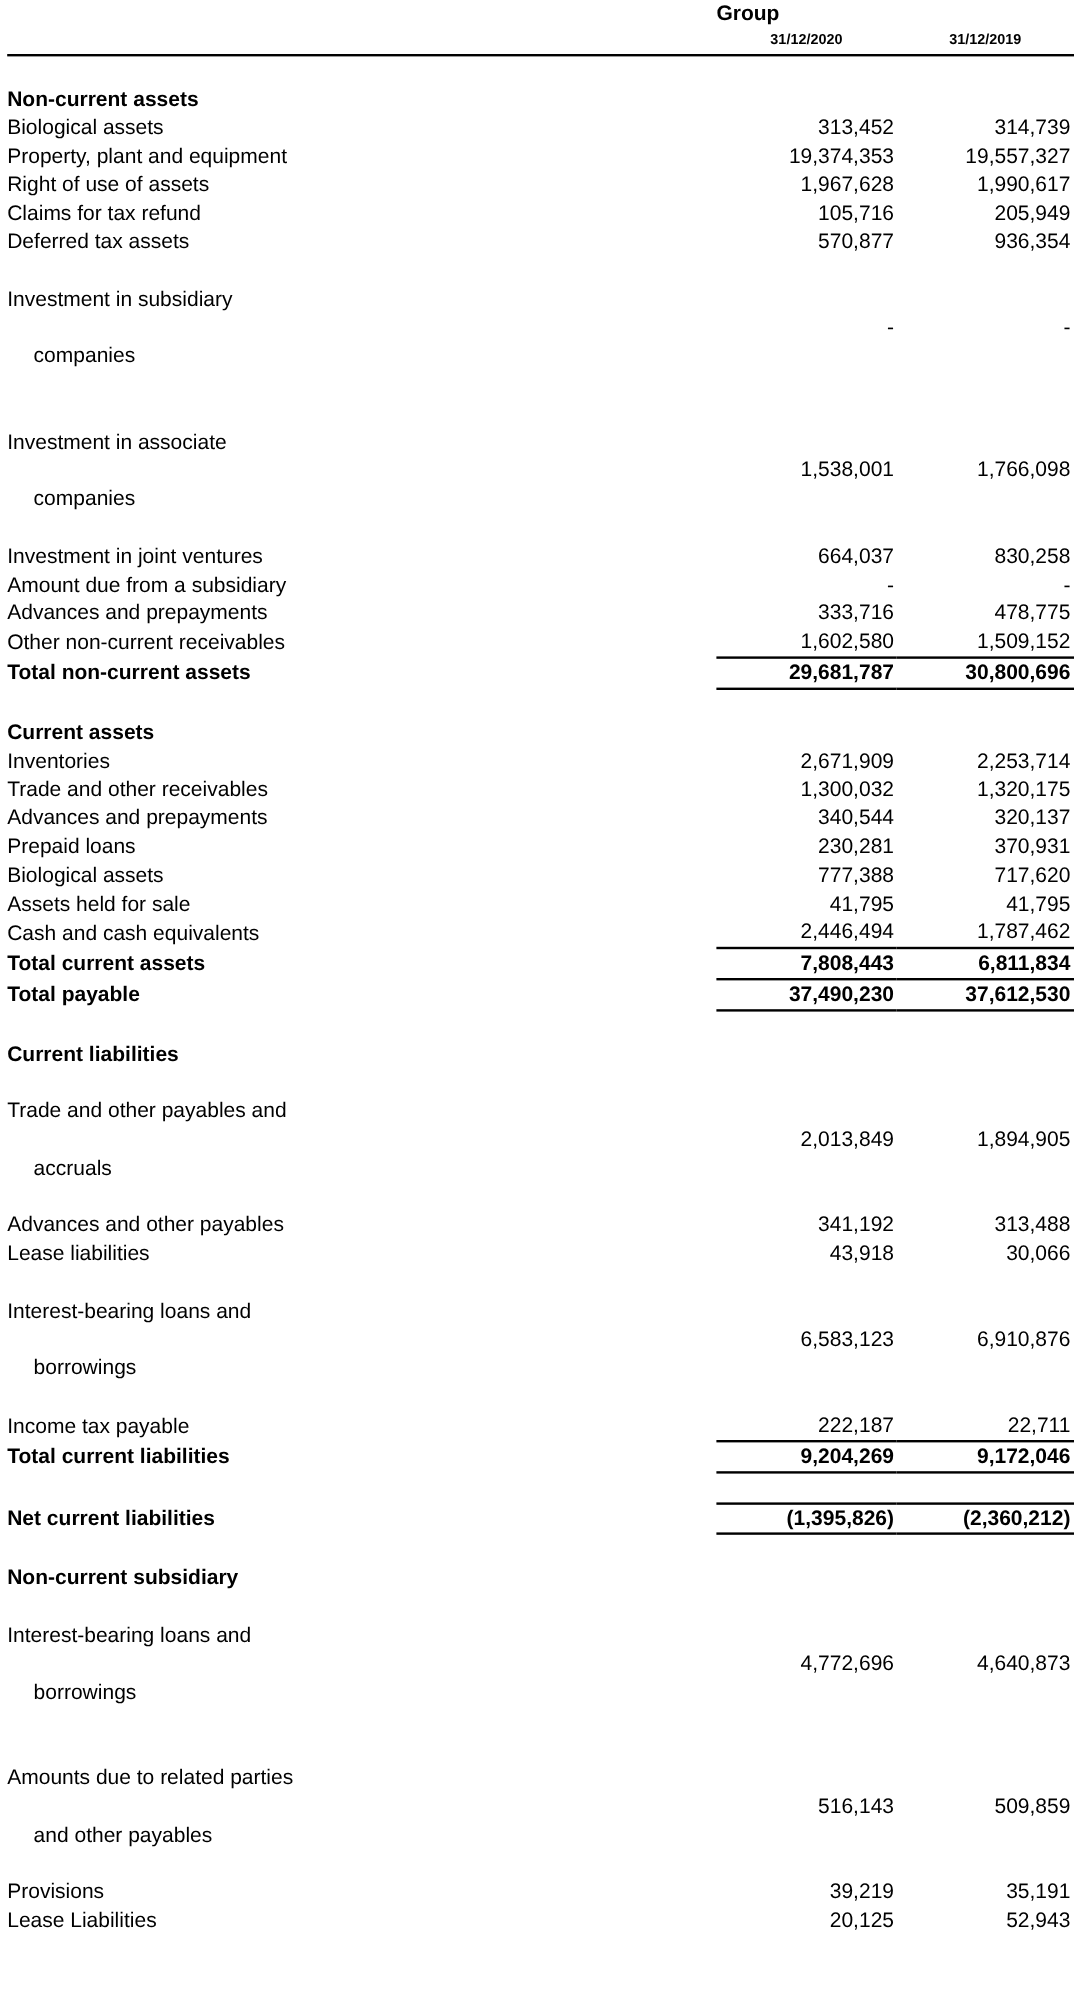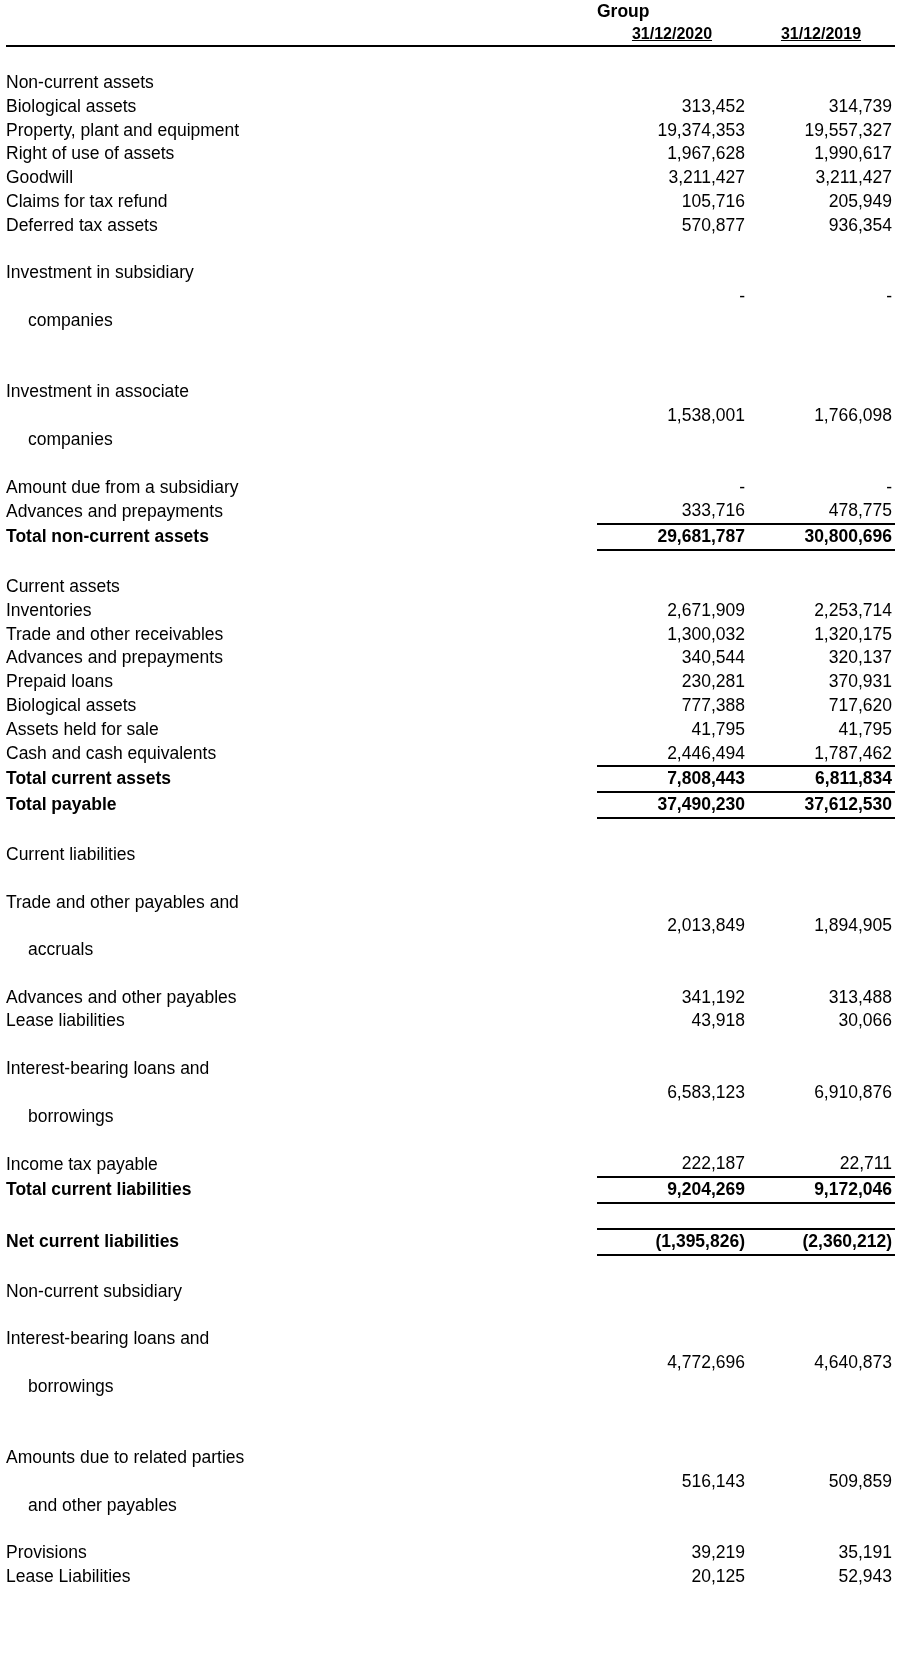--- a/index.html
+++ b/index.html
@@ -41,43 +41,42 @@
   }
   td.num {
     text-align: right;
     white-space: nowrap;
     padding-right: 2px;
     font-variant-numeric: tabular-nums;
   }
   td.num.v2 { padding-right: 3px; }
 
   
-  tr.heading td.label { font-weight: normal; margin-left: 27px; }
+  tr.heading td.label { font-weight: bold; margin-left: 27px; }
   tr.total td { font-weight: bold; }
 
   
   tr.spacer td { height: 24px; line-height: 24px; font-size: 1px; }
 
   
   td.rule-top    { border-top: 2.2px solid #000; }
   td.rule-bottom { border-bottom: 2.2px solid #000; }
 
   
   .hdr-group {
     text-align: left;
     font-weight: bold;
     font-size: 17.5px;
     line-height: 22px;
   }
   .hdr-cell {
     text-align: center;
     font-weight: bold;
-    font-size: 16px;
+    font-size: 12px;
     line-height: 23px;
-    text-decoration: underline;
   }
   .full-rule {
     height: 0;
     border-bottom: 2.6px solid #000;
   }
 
   .two-line { display: block; }
   .cont { display: block; padding-left: 22px; }
 </style>
 </head>
@@ -125,25 +124,20 @@
         <td class="label">Property, plant and equipment</td>
         <td class="num">19,374,353</td>
         <td class="num v2">19,557,327</td>
       </tr>
       <tr>
         <td class="label">Right of use of assets</td>
         <td class="num">1,967,628</td>
         <td class="num v2">1,990,617</td>
       </tr>
       <tr>
-        <td class="label">Goodwill</td>
-        <td class="num">3,211,427</td>
-        <td class="num v2">3,211,427</td>
-      </tr>
-      <tr>
         <td class="label">Claims for tax refund</td>
         <td class="num">105,716</td>
         <td class="num v2">205,949</td>
       </tr>
       <tr>
         <td class="label">Deferred tax assets</td>
         <td class="num">570,877</td>
         <td class="num v2">936,354</td>
       </tr>
       <tr>
@@ -156,29 +150,39 @@
       </tr>
       <tr>
         <td class="label">
           <span class="two-line">Investment in associate</span>
           <span class="cont">companies</span>
         </td>
         <td class="num">1,538,001</td>
         <td class="num v2">1,766,098</td>
       </tr>
       <tr>
+        <td class="label">Investment in joint ventures</td>
+        <td class="num">664,037</td>
+        <td class="num v2">830,258</td>
+      </tr>
+      <tr>
         <td class="label">Amount due from a subsidiary</td>
         <td class="num">-</td>
         <td class="num v2">-</td>
       </tr>
       <tr>
         <td class="label">Advances and prepayments</td>
         <td class="num">333,716</td>
         <td class="num v2">478,775</td>
       </tr>
+      <tr>
+        <td class="label">Other non-current receivables</td>
+        <td class="num">1,602,580</td>
+        <td class="num v2">1,509,152</td>
+      </tr>
       <tr class="total">
         <td class="label">Total non-current assets</td>
         <td class="num rule-top rule-bottom">29,681,787</td>
         <td class="num v2 rule-top rule-bottom">30,800,696</td>
       </tr>
 
       <tr class="spacer">
           <td colspan="3"></td>
         </tr>
 

